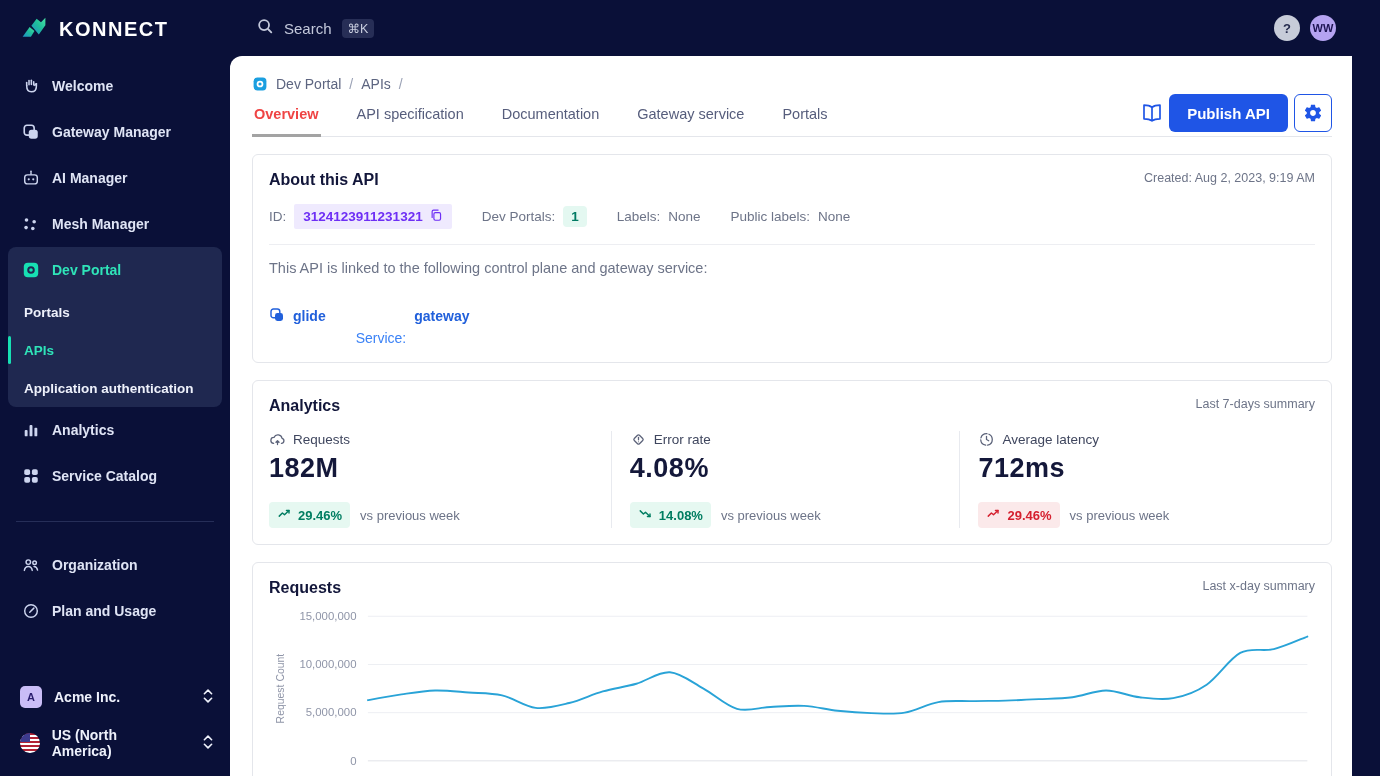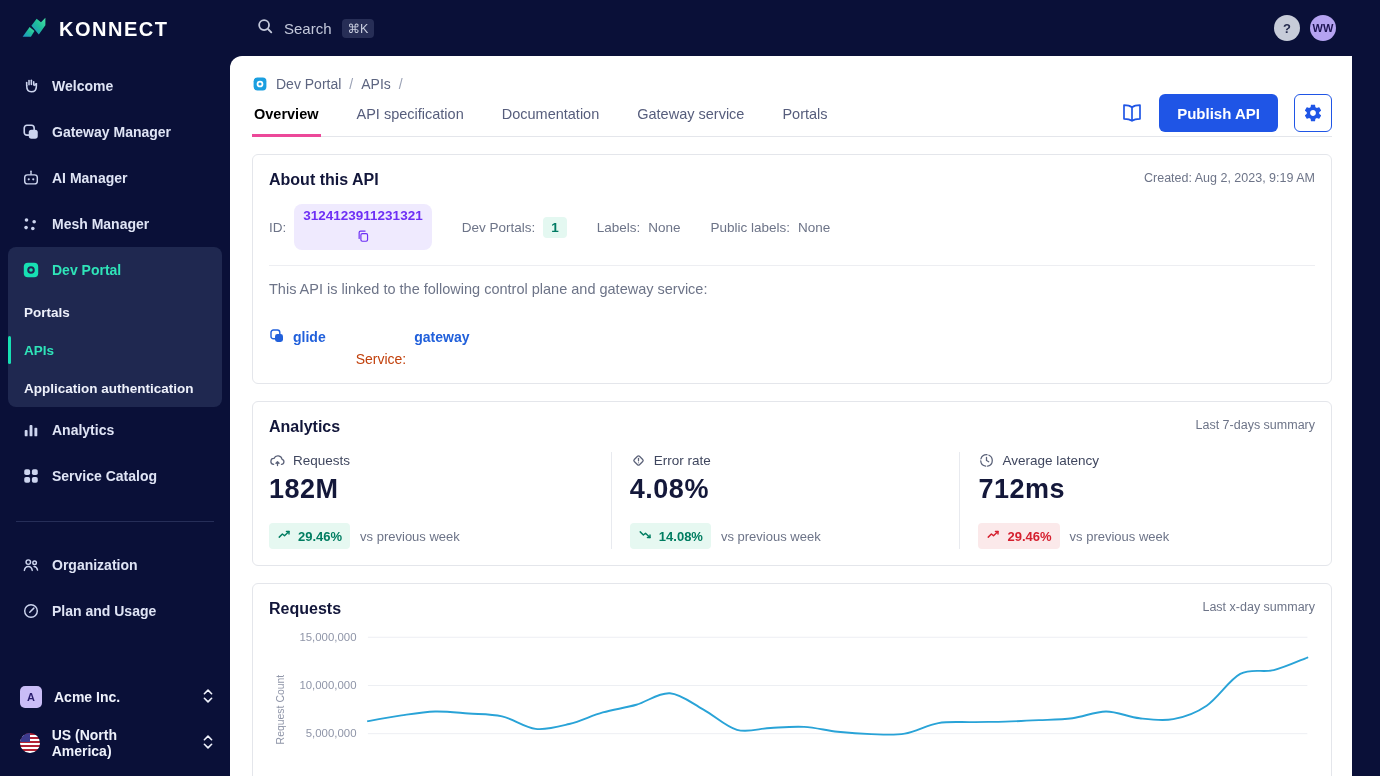--- a/index.html
+++ b/index.html
@@ -52,46 +52,46 @@
   .main { grid-row:2; grid-column:2; background:#ffffff; border-top-left-radius:12px;
           overflow:hidden; padding:0 20px 0 22px; position:relative; }
   .breadcrumb { display:flex; align-items:center; gap:8px; margin-top:20px; font-size:14px; color:#5d6580; }
   .crumb { cursor:pointer; }
   .crumb-sep { color:#9aa1b5; }
   .bc-icon { width:16px; height:16px; display:inline-flex; }
   .title-row { display:flex; align-items:center; margin-top:7px; }
   .page-title { font-size:26px; font-weight:700; color:#0d1030; letter-spacing:0.2px; }
   .version-badge { margin-left:14px; background:#e9f2fe; color:#2a63e8; font-size:13px; font-weight:600;
                    padding:3px 10px; border-radius:4px; }
-  .header-actions { position:absolute; top:38px; right:20px; display:flex; align-items:center; gap:16px; }
+  .header-actions { position:absolute; top:38px; right:20px; display:flex; align-items:center; gap:6px; }
   .icon-link { color:#1f55e6; display:flex; cursor:pointer; }
   .primary-btn { background:#1f55e6; color:#ffffff; border:none; font-family:inherit; font-size:15px;
                  font-weight:700; height:38px; padding:0 18px; border-radius:6px; cursor:pointer; }
   .gear-btn { width:38px; height:38px; border:1.5px solid #1f55e6; border-radius:6px; background:#ffffff;
               color:#1f55e6; display:flex; align-items:center; justify-content:center; cursor:pointer; }
   .tabs { display:flex; gap:34px; margin-top:14px; border-bottom:1px solid #e4e6eb; }
   .tab { font-size:14.5px; color:#565d7c; padding:0 2px 12px 2px; cursor:pointer; }
-  .tab.active { color:#000000; font-weight:700; border-bottom:3px solid #ec4899; margin-bottom:-1px; }
+  .tab.active { color:#ef4444; font-weight:700; border-bottom:3px solid #a3a3a3; margin-bottom:-1px; }
 
   .card { border:1px solid #e4e6eb; border-radius:6px; margin-top:17px; padding:16px; }
   .card-head { display:flex; align-items:flex-start; justify-content:space-between; }
   .card-title { font-size:16px; font-weight:700; color:#12163a; }
   .card-note { font-size:12.5px; color:#6d7488; }
 
   
   .meta-row { display:flex; align-items:center; gap:8px; margin-top:15px; font-size:13.5px; color:#6d7488; }
   .id-pill { display:inline-flex; align-items:center; gap:6px; background:#efeafe; color:#6e2ff5;
-             font-weight:700; padding:4px 9px; border-radius:8px; cursor:pointer;flex-direction:column; }
+             font-weight:700; padding:4px 9px; border-radius:2px; cursor:pointer; }
   .count-pill { background:#e4f8f1; color:#007a63; font-weight:700; padding:3px 8px; border-radius:4px; }
   .meta-gap { width:14px; }
   .about-divider { height:1px; background:#edeef2; margin-top:15px; }
   .linked-text { margin-top:15px; font-size:14.5px; color:#6d7488; }
   .linked-row { display:flex; align-items:center; gap:8px; margin-top:10px; font-size:14px; }
   .link { color:#2160db; font-weight:700; cursor:pointer; }
-  .muted { color:#c2410c; font-weight:400;margin-top:44px; }
+  .muted { color:#3b82f6; font-weight:400;margin-top:44px; }
 
   
   .metrics { display:grid; grid-template-columns:1fr 1.02fr 1.04fr; margin-top:16px; }
   .metric-col + .metric-col { border-left:1px solid #e8eaef; padding-left:18px; }
   .metric-label { display:flex; align-items:center; gap:7px; font-size:13.5px; color:#3f465e; }
   .metric-label .micon { color:#5b6279; display:flex; }
   .metric-value { margin-top:5px; font-size:27px; font-weight:700; color:#14183a; letter-spacing:0.5px; }
   .delta-row { display:flex; align-items:center; gap:10px; margin-top:18px; }
   .delta-badge { display:inline-flex; align-items:center; gap:6px; font-size:13px; font-weight:700;
                  padding:4px 8px; border-radius:4px; }

